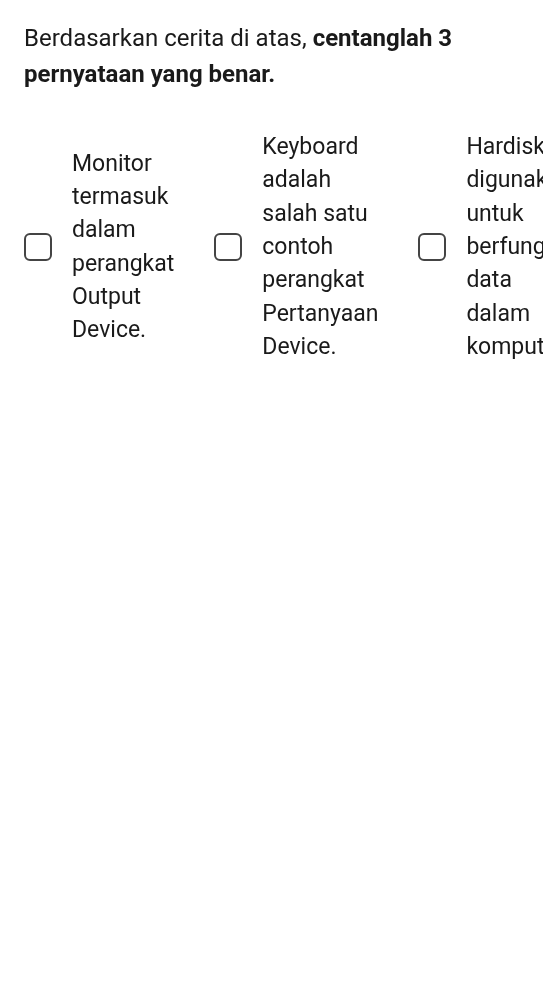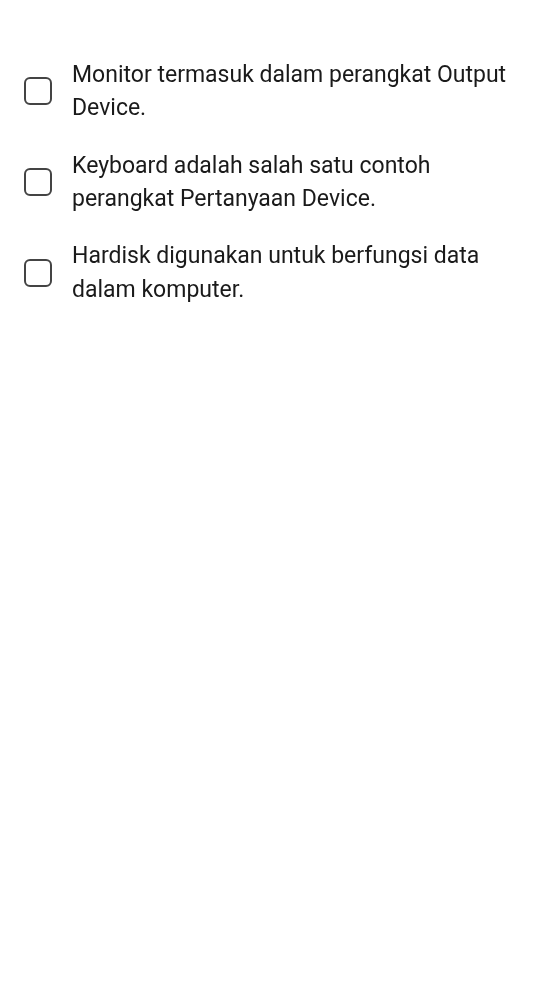--- a/index.html
+++ b/index.html
@@ -27,22 +27,22 @@
       font-size: 24px;
       font-weight: 400;
       line-height: 1.5;
       color: #1a1a1a;
     }
     .question-text .bold {
       font-weight: 700;
     }
     .options {
       display: flex;
-      flex-direction: column;
-      gap: 24px;
+      flex-direction: row;
+      gap: 40px;
     }
     .option {
       display: flex;
       align-items: center;
       gap: 20px;
     }
     .checkbox {
       width: 28px;
       height: 28px;
       border: 2.5px solid #444444;
@@ -56,20 +56,23 @@
       font-weight: 400;
       line-height: 1.45;
       color: #1a1a1a;
       flex: 1;
     }
   </style>
 </head>
 <body>
 
 <div class="question-header">
+  <div class="question-text">
+    <span>Berdasarkan cerita di atas, </span><span class="bold">centanglah 3 pernyataan yang benar.</span>
+  </div>
 </div>
 
 <div class="options">
   <div class="option">
     <div class="checkbox"></div>
     <div class="option-label">Monitor termasuk dalam perangkat Output Device.</div>
   </div>
   <div class="option">
     <div class="checkbox"></div>
     <div class="option-label">Keyboard adalah salah satu contoh perangkat Pertanyaan Device.</div>

